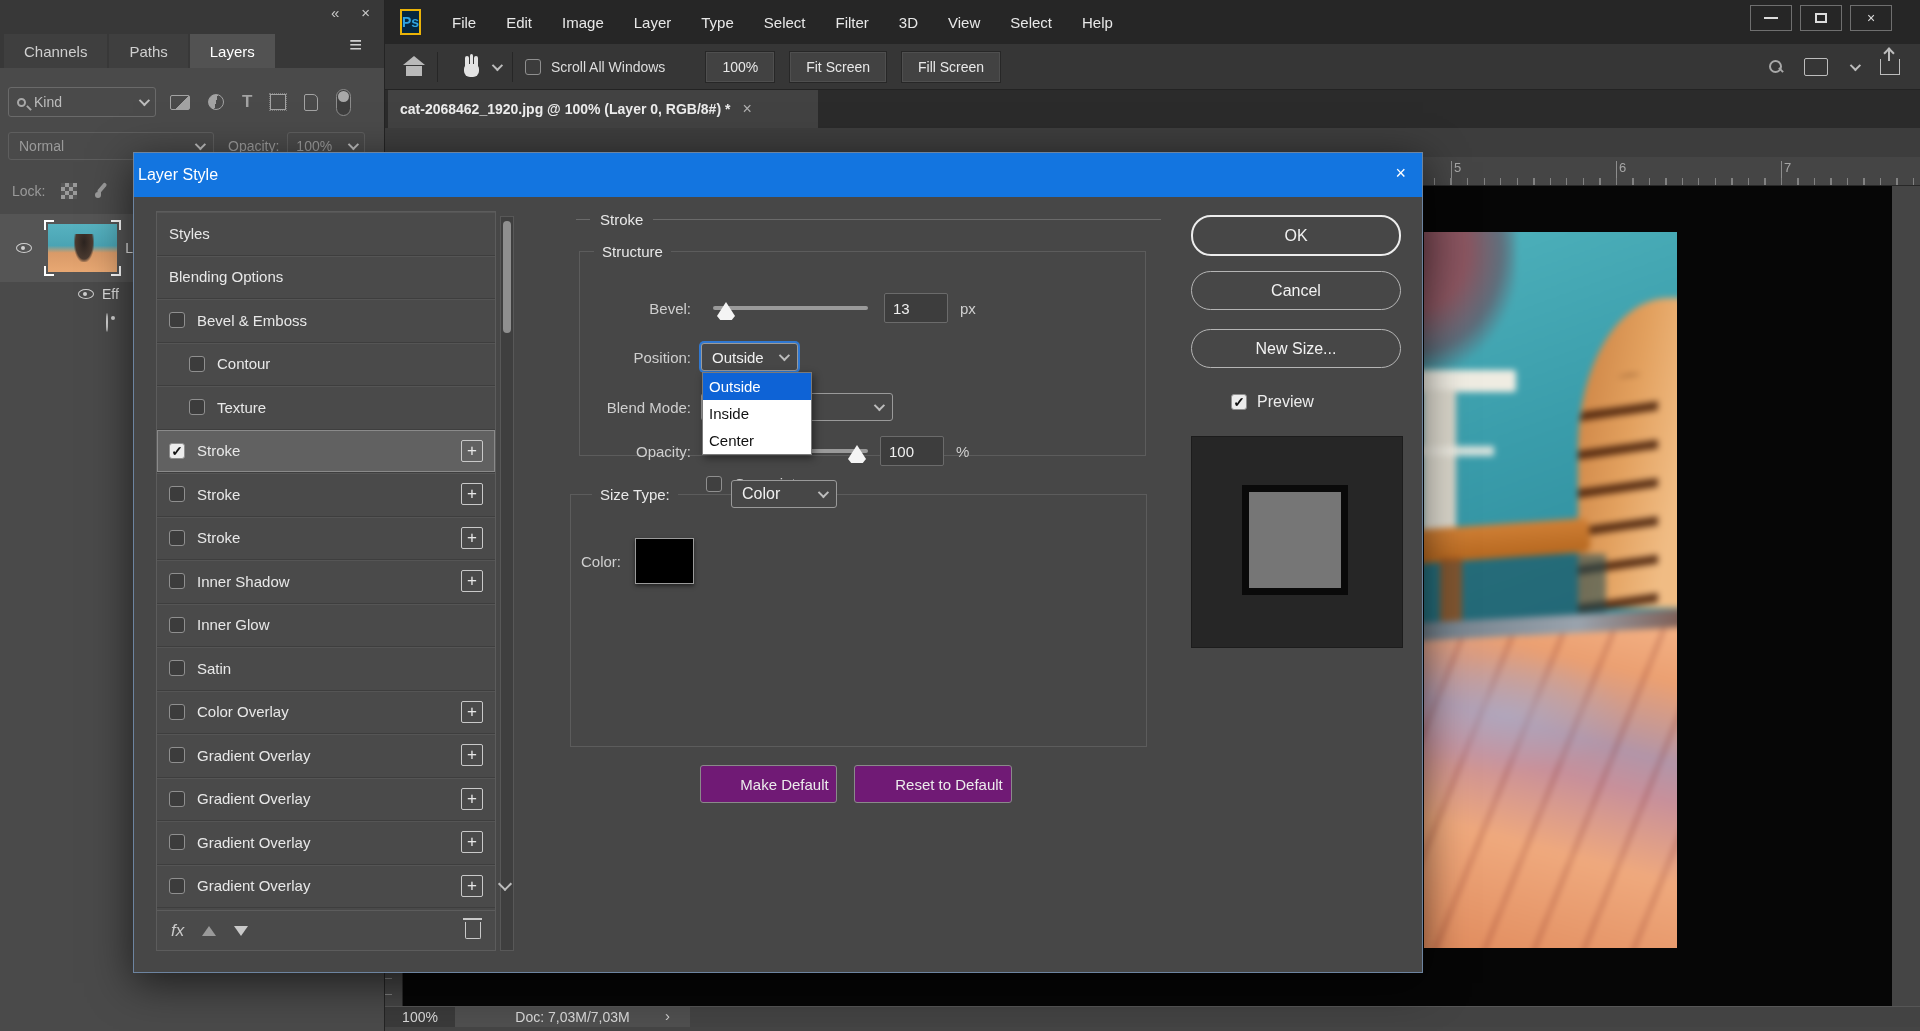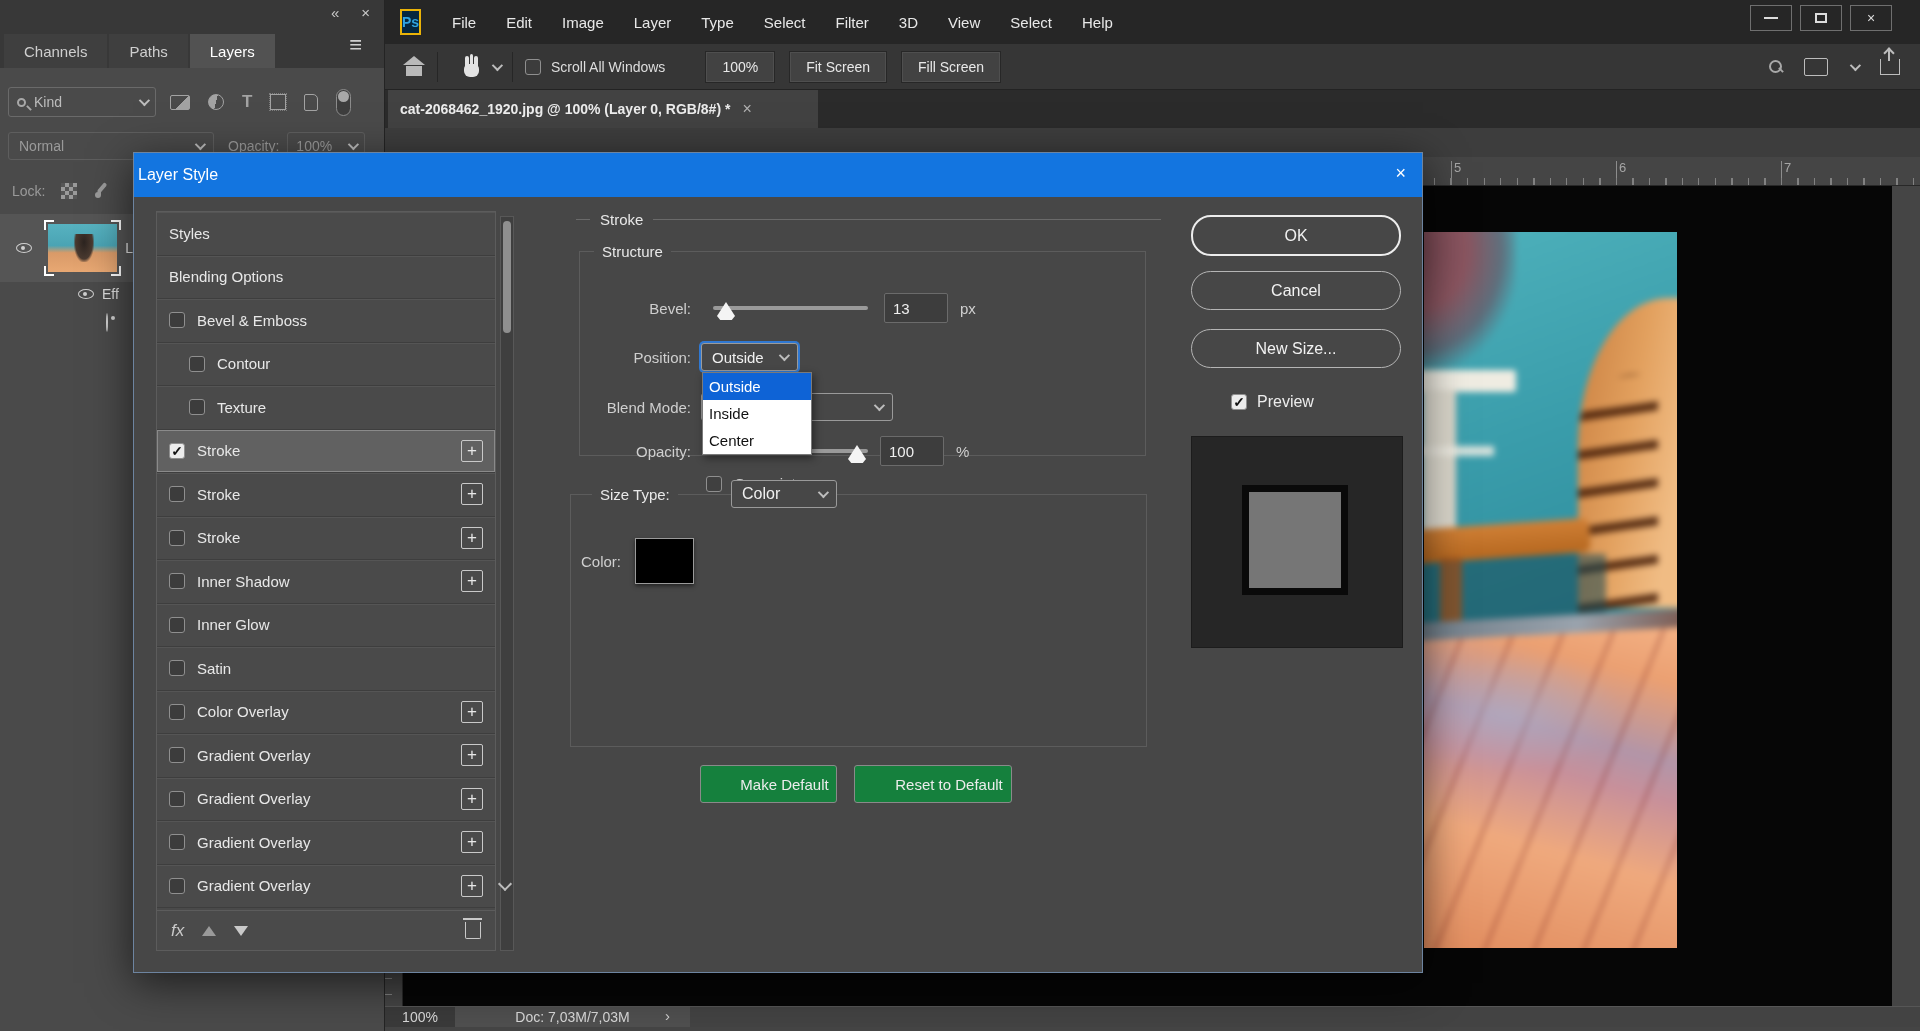--- a/index.html
+++ b/index.html
@@ -167,21 +167,21 @@
     clip-path:polygon(50% 0, 100% 78%, 82% 100%, 18% 100%, 0 78%); box-shadow:0 0 0 1px #555; }
   .valbox { height:30px; background:#3d3d3d; border:1px solid #6b6b6b; border-radius:2px; display:flex; align-items:center; padding:0 8px; color:#f0f0f0; }
   .dd { height:28px; background:#474747; border:1px solid #9a9a9a; border-radius:3px; display:flex; align-items:center; justify-content:space-between; padding:0 10px; color:#f0f0f0; }
   .dd.focus { box-shadow:0 0 0 2px #2f78d2; }
   .cb2 { width:16px; height:16px; background:#404040; border:1px solid #8f8f8f; border-radius:3px; }
   #filltype-box { position:absolute; left:436px; top:341px; width:577px; height:253px; border:1px solid #5c5c5c; }
   #filltype-label { position:absolute; left:458px; top:333px; background:#474747; padding:0 8px; font-size:15px; color:#e8e8e8; }
   #filltype-dd { position:absolute; left:549px; top:327px; width:106px;margin-left:48px; }
   #color-row { position:absolute; left:447px; top:385px; display:flex; align-items:center; gap:14px; font-size:15px; color:#cfcfcf; }
   #color-swatch { width:59px; height:46px; background:#000000; border:1px solid #9a9a9a; box-shadow:0 2px 4px rgba(0,0,0,0.5); }
-  .dlg-btn { position:absolute; height:38px; background:#15803d; border:1px solid #8a8a8a; border-radius:3px;
+  .dlg-btn { position:absolute; height:38px; background:#701a75; border:1px solid #8a8a8a; border-radius:3px;
     display:flex; align-items:center; justify-content:center; font-size:15px; color:#ececec;padding-left:32px; }
 
   
   #pos-menu { position:absolute; left:568px; top:219px; width:110px; background:#ffffff; border:1px solid #7a7a7a;
     box-shadow:2px 3px 8px rgba(0,0,0,0.45); z-index:30; font-size:15px; }
   .menu-opt { height:27px; display:flex; align-items:center; padding:0 6px; color:#111111; }
   .menu-opt.sel { background:#0e63d6; color:#ffffff; }
 
   
   .pill { position:absolute; left:1057px; width:210px; border-radius:20px; background:transparent;

